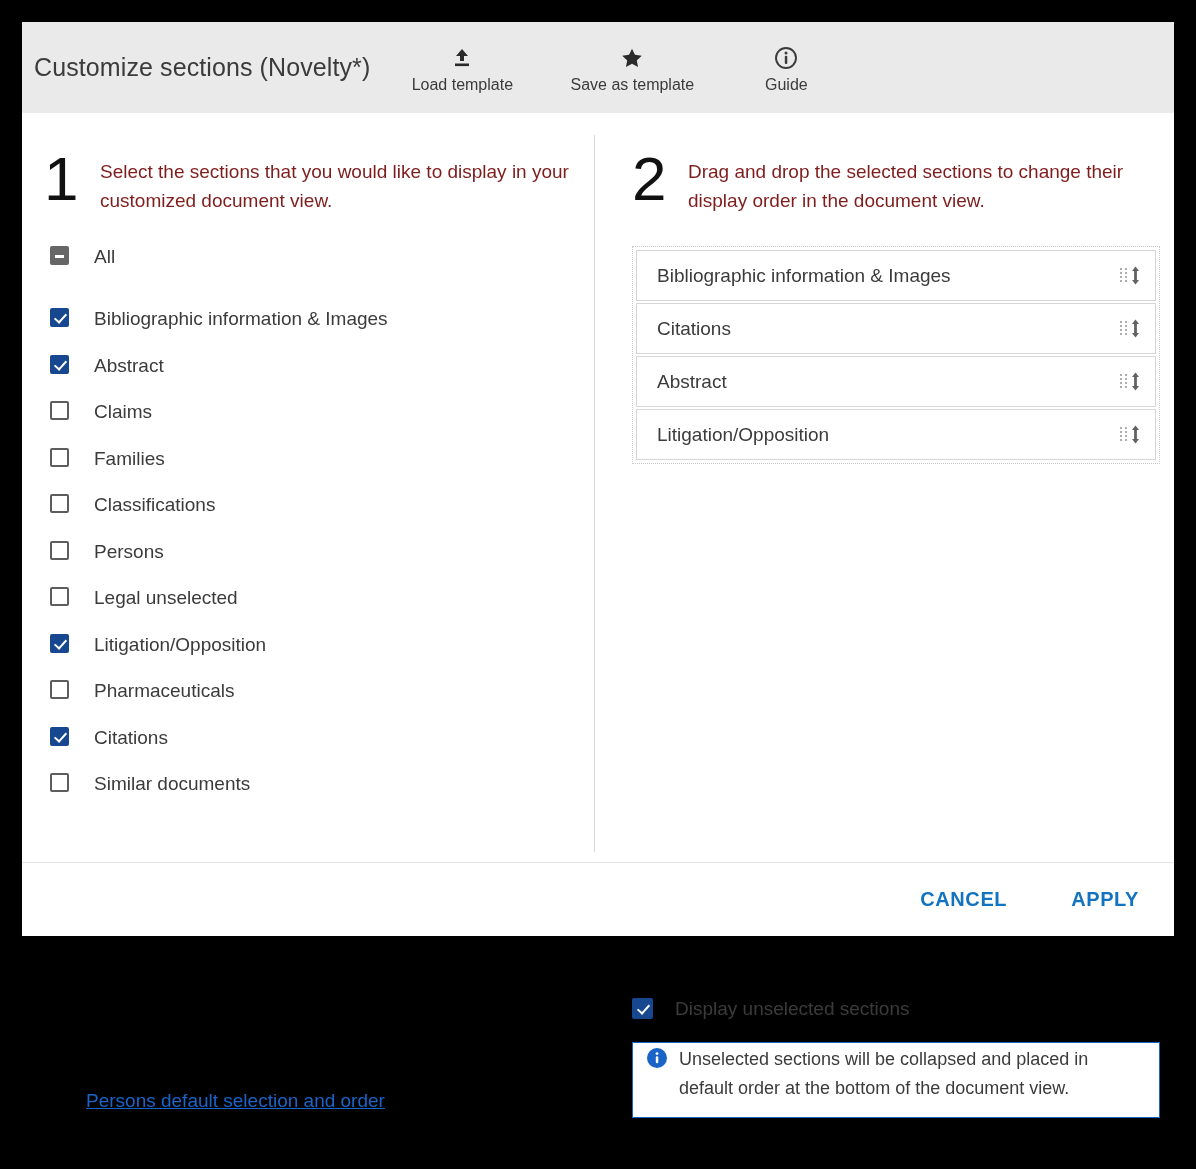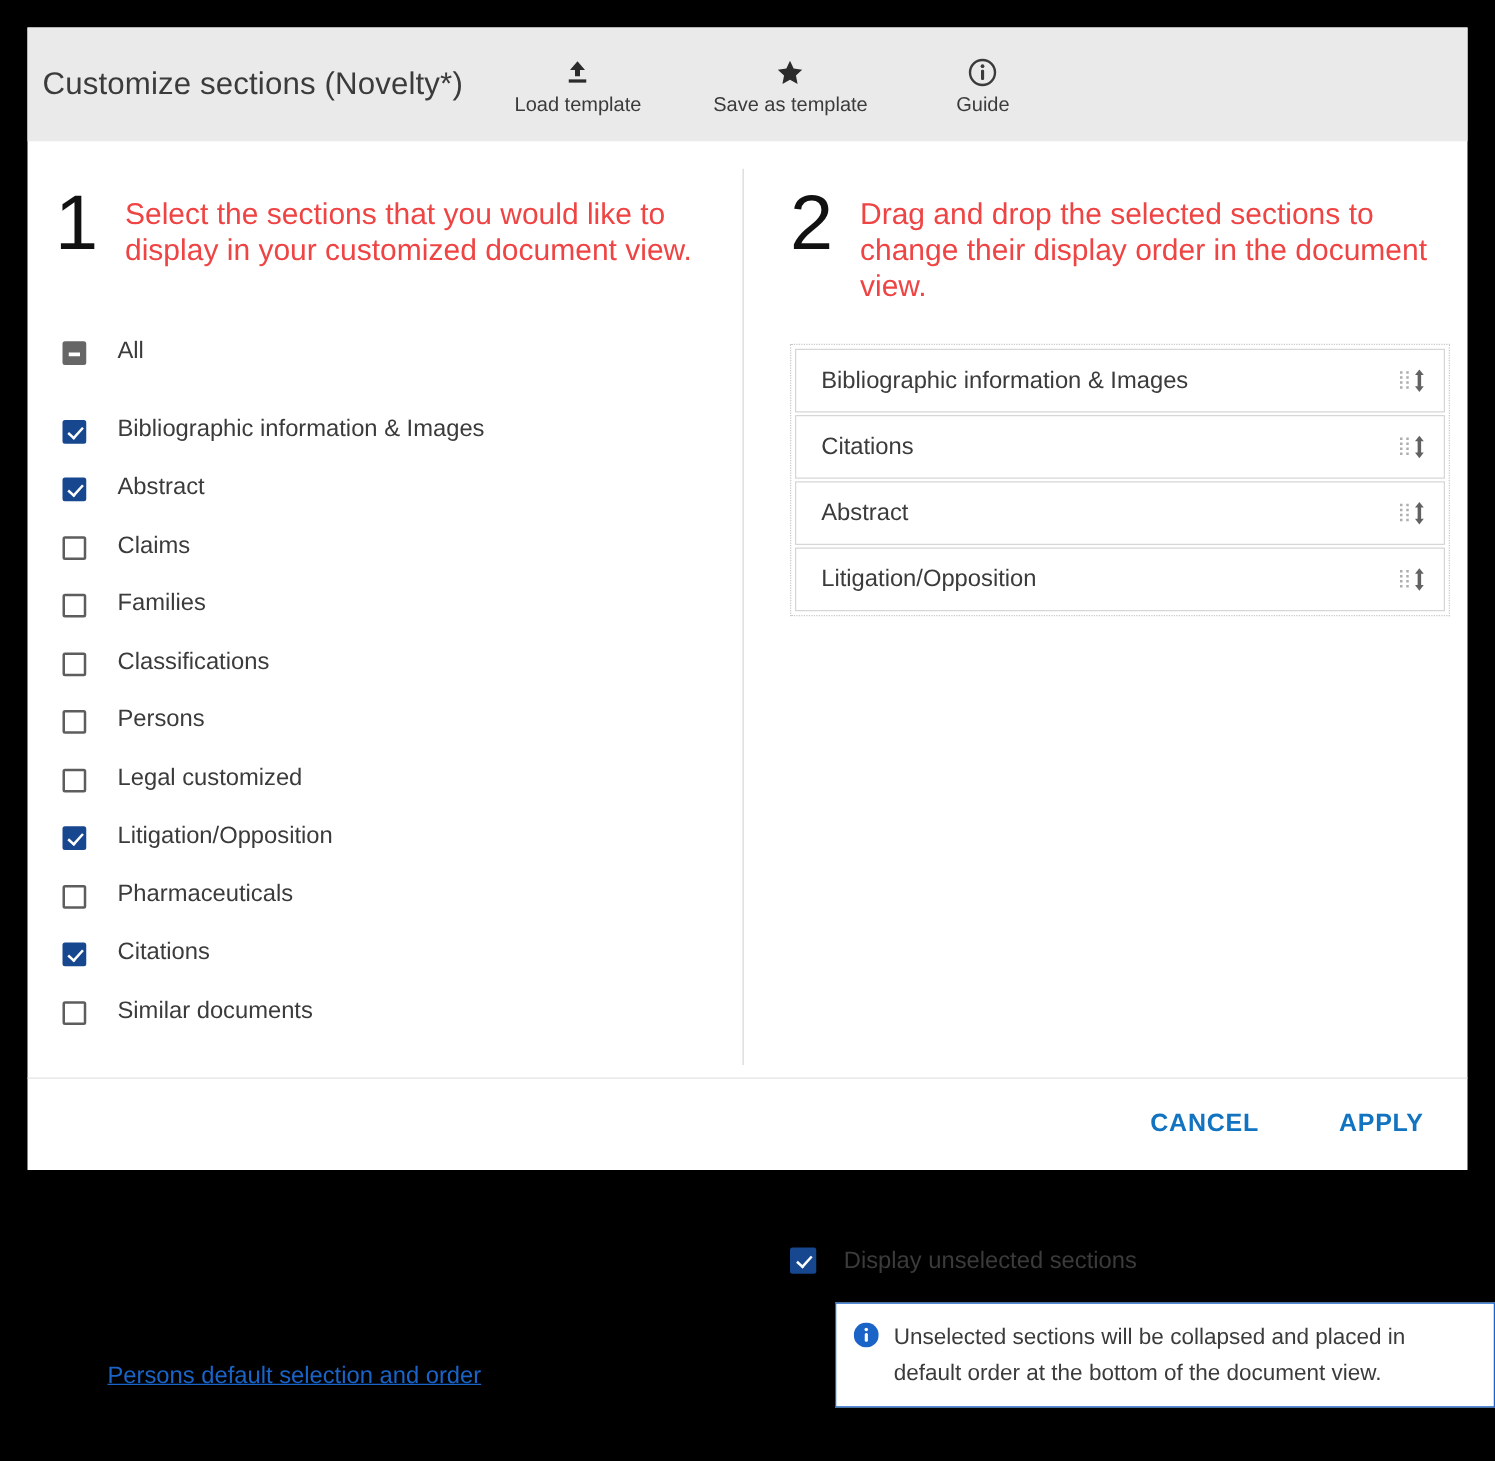--- a/index.html
+++ b/index.html
@@ -49,30 +49,30 @@
   .col-left  { width:572px; padding:38px 0 0 22px; }
   .col-right { flex:1; padding:38px 0 0 38px; }
 
   .step { display:flex; align-items:flex-start; }
   .step-num {
     font-size:62px; line-height:56px; color:#111;
     font-weight:400; width:46px; flex:0 0 46px;
     font-family:"Liberation Sans", sans-serif;
   }
   .step-txt {
-    font-size:24px; line-height:29px; color:#ef4444;
+    font-size:19px; line-height:29px; color:#7f1d1d;
     margin-top:6px; margin-left:10px;
   }
   .step-left .step-txt { width:490px; }
   .step-right .step-txt { width:460px; }
 
   
   .cb-list { margin-top:31px; }
   .cb-row {
-    display:flex; align-items:flex-end;
+    display:flex; align-items:flex-start;
     height:46.5px; cursor:pointer;
   }
   .cb-row.all { height:46px; margin-bottom:16px; }
   .cb {
     width:19px; height:19px; flex:0 0 19px;
     border:2px solid #5d5d5d; border-radius:2px;
     background:#fff; position:relative; margin-left:6px;
   }
   .cb.checked { background:#17478f; border-color:#17478f; }
   .cb.checked:after {
@@ -119,22 +119,21 @@
   }
   .disp-row .cb { margin-left:0; width:21px; height:21px; flex:0 0 21px; }
   .disp-row .cb.checked:after { left:6px; top:2px; }
   .disp-row .cb-label { margin-left:22px; }
 
   .infobox {
     position:absolute; left:38px; top:929px;
     width:528px; min-height:76px;
     border:1px solid #1a64c8; background:#fff;
     display:flex; align-items:flex-start;
-    padding:12px 16px 12px 14px;
-    margin-left:36px;
+    padding:2px 16px 12px 14px;
   }
   .info-ico { flex:0 0 20px; margin-top:3px; }
   .info-txt {
     font-size:18px; line-height:29px; color:#3b3b3b;
     margin-left:12px; width:455px;
   }
 
   
   .footer {
     flex:0 0 auto; height:74px;
@@ -227,21 +226,21 @@
         <div class="cb-row">
           <span class="cb"></span>
           <span class="cb-label">Classifications</span>
         </div>
         <div class="cb-row">
           <span class="cb"></span>
           <span class="cb-label">Persons</span>
         </div>
         <div class="cb-row">
           <span class="cb"></span>
-          <span class="cb-label">Legal customized</span>
+          <span class="cb-label">Legal unselected</span>
         </div>
         <div class="cb-row">
           <span class="cb checked"></span>
           <span class="cb-label">Litigation/Opposition</span>
         </div>
         <div class="cb-row">
           <span class="cb"></span>
           <span class="cb-label">Pharmaceuticals</span>
         </div>
         <div class="cb-row">

